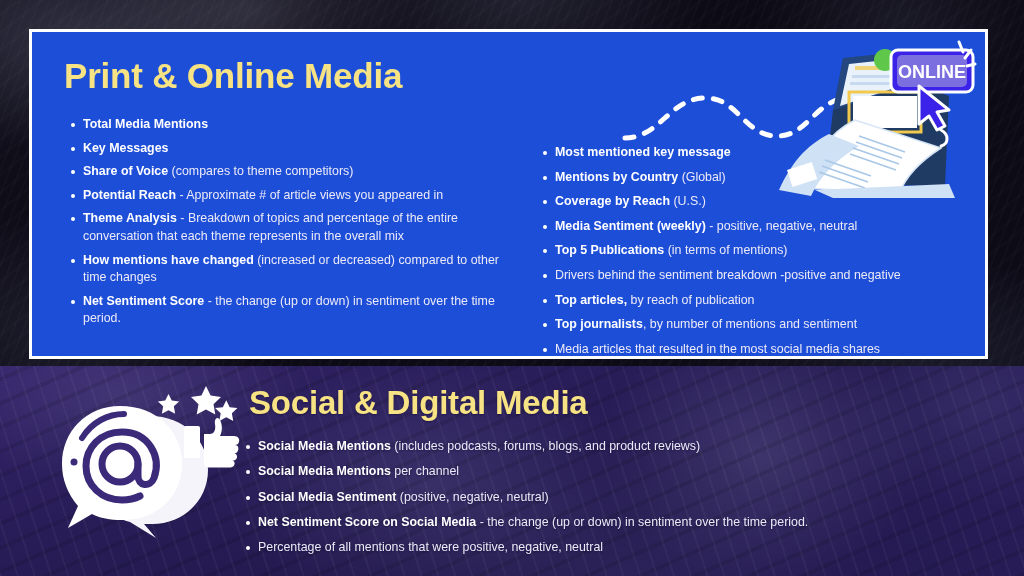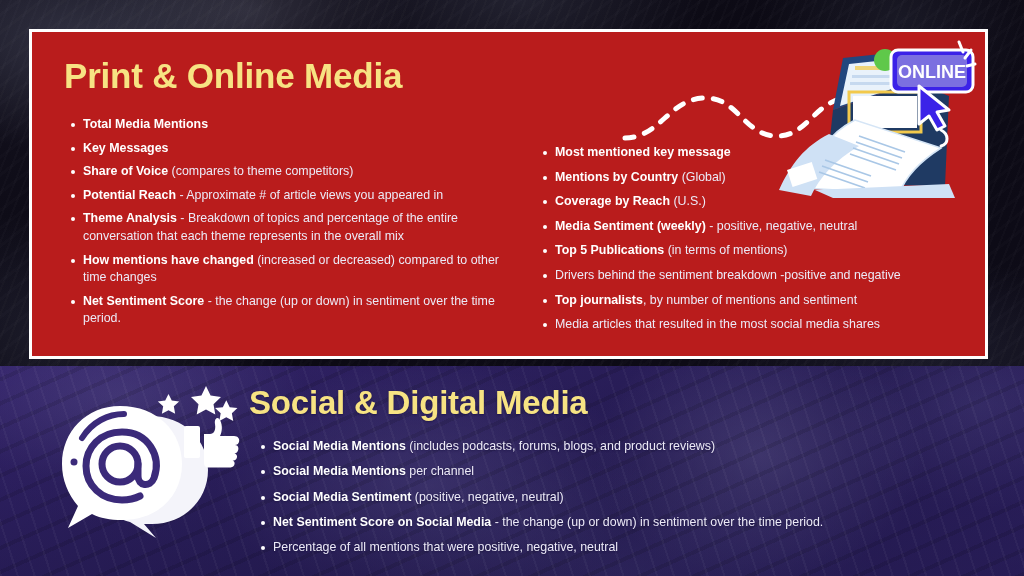--- a/index.html
+++ b/index.html
@@ -65,21 +65,21 @@
       repeating-linear-gradient(72deg, rgba(255,255,255,0.035) 0px, rgba(255,255,255,0.035) 2px, rgba(0,0,0,0) 2px, rgba(0,0,0,0) 16px),
       repeating-linear-gradient(-24deg, rgba(0,0,0,0.10) 0px, rgba(0,0,0,0.10) 4px, rgba(0,0,0,0) 4px, rgba(0,0,0,0) 22px),
       linear-gradient(to bottom, rgba(42,30,90,0.25), rgba(30,22,70,0.45));
   }
 
   
   .panel {
     position: absolute;
     left: 29px; top: 29px;
     width: 959px; height: 330px;
-    background: #b91c1c;
+    background: #1d4ed8;
     border: 3px solid #ffffff;
     box-sizing: border-box;
     overflow: hidden;
   }
 
   .panel-title {
     position: absolute;
     left: 32px; top: 24px;
     color: #f7e383;
     font-size: 35px;
@@ -142,21 +142,21 @@
     position: absolute;
     left: 249px; top: 384px;
     color: #f7e383;
     font-size: 33px;
     font-weight: 700;
     letter-spacing: -0.2px;
     white-space: nowrap;
   }
   .bottom-list {
     position: absolute;
-    left: 260px; top: 438px;
+    left: 245px; top: 438px;
     width: 700px;
     font-size: 12.4px;
     line-height: 1.4;
   }
   .bottom-list > ul.blist > li { margin-bottom: 8px; }
 
   .illus-at {
     position: absolute;
     left: 58px; top: 378px;
     width: 190px; height: 165px;
@@ -245,20 +245,21 @@
     </div>
 
     <div class="col-right">
       <ul class="blist">
           <li><span class="b">Most mentioned key message</span></li>
           <li><span class="b">Mentions by Country</span><span class="n"> (Global)</span></li>
           <li><span class="b">Coverage by Reach</span><span class="n"> (U.S.)</span></li>
           <li><span class="b">Media Sentiment (weekly)</span><span class="n">  - positive, negative, neutral</span></li>
           <li><span class="b">Top 5 Publications</span><span class="n"> (in terms of mentions)</span></li>
           <li><span class="n">Drivers behind the sentiment breakdown -positive and negative</span></li>
+          <li><span class="b">Top articles,</span><span class="n"> by reach of publication</span></li>
           <li><span class="b">Top journalists</span><span class="n">, by number of mentions and sentiment</span></li>
           <li><span class="n">Media articles that resulted in the most social media shares</span></li>
         </ul>
     </div>
   </div>
 
   <div class="illus-at">
     <svg width="190" height="165" viewBox="0 0 190 165" xmlns="http://www.w3.org/2000/svg">
 
       <path d="M92 38 C 126 38, 150 62, 150 92 C 150 122, 126 146, 94 146

